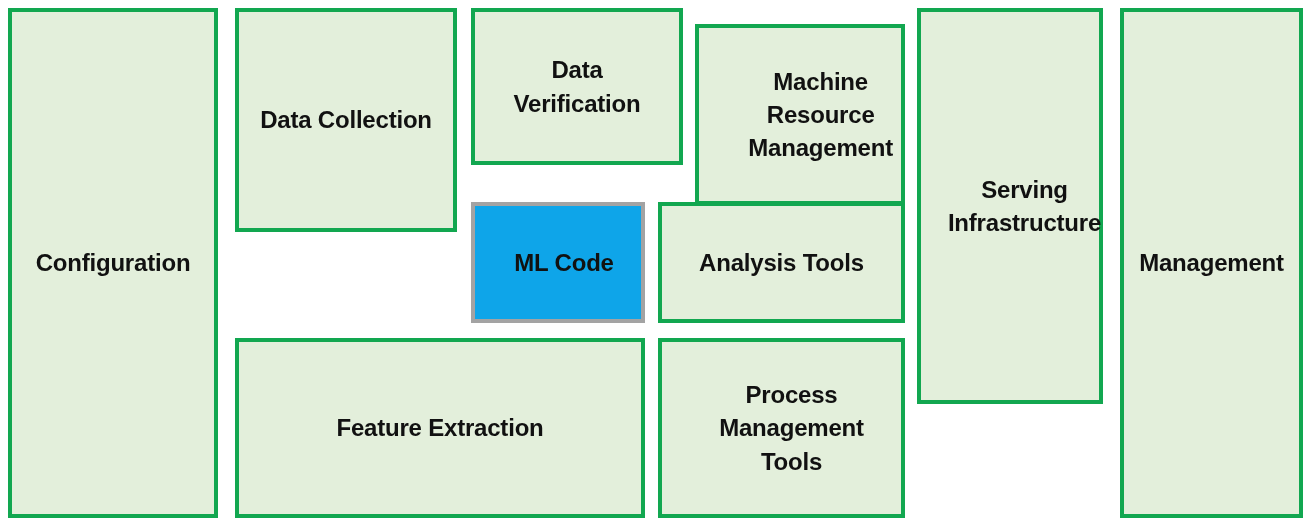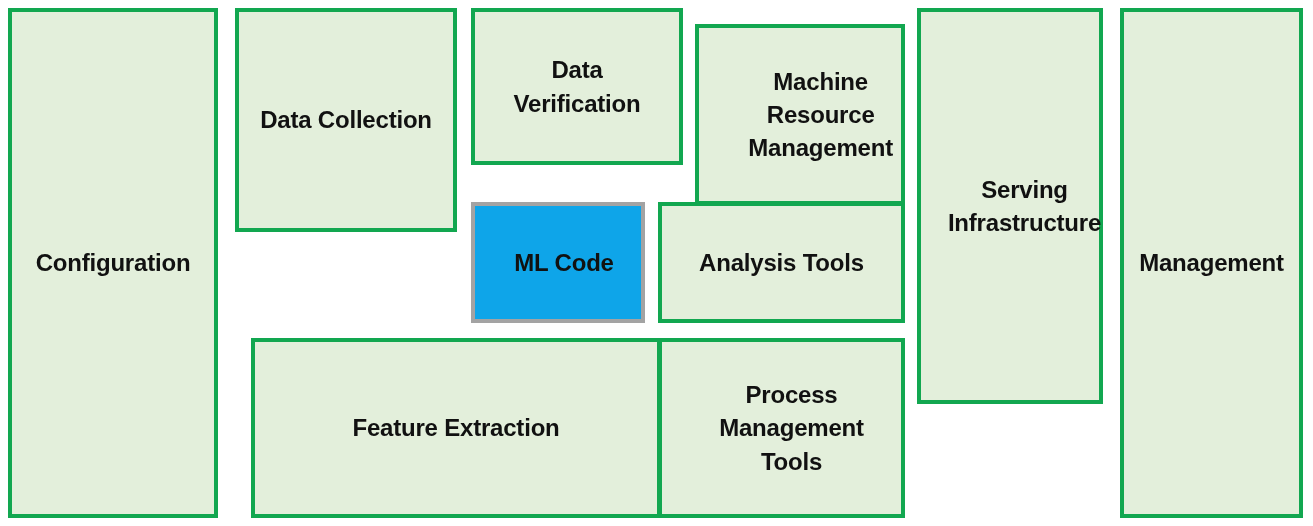--- a/index.html
+++ b/index.html
@@ -41,21 +41,21 @@
     padding: 4px 8px;
     letter-spacing: -0.2px;
   }
   
   .pos-configuration            { left: 8px;    top: 8px;   width: 210px; height: 510px; }
   .pos-data-collection          { left: 235px;  top: 8px;   width: 222px; height: 224px; }
   .pos-data-verification        { left: 471px;  top: 8px;   width: 212px; height: 157px; }
   .pos-machine-resource-mgmt    { left: 695px;  top: 24px;   width: 210px; height: 181px; justify-content: flex-end; }
   .pos-ml-code                  { left: 471px;  top: 202px; width: 174px; height: 121px; }
   .pos-analysis-tools           { left: 658px;  top: 202px; width: 247px; height: 121px; }
-  .pos-feature-extraction       { left: 235px;  top: 338px; width: 410px; height: 180px; margin-left: 16px; }
+  .pos-feature-extraction       { left: 235px;  top: 338px; width: 410px; height: 180px; }
   .pos-process-management-tools { left: 658px;  top: 338px; width: 247px; height: 180px; padding-left: 20px; }
   .pos-serving-infrastructure   { left: 917px;  top: 8px;   width: 186px; height: 396px; padding-left: 29px; }
   .pos-monitoring               { left: 1120px; top: 8px;   width: 183px; height: 510px; }
 </style>
 </head>
 <body>
 
 <div class="canvas">
 
   <div class="box green pos-configuration">

